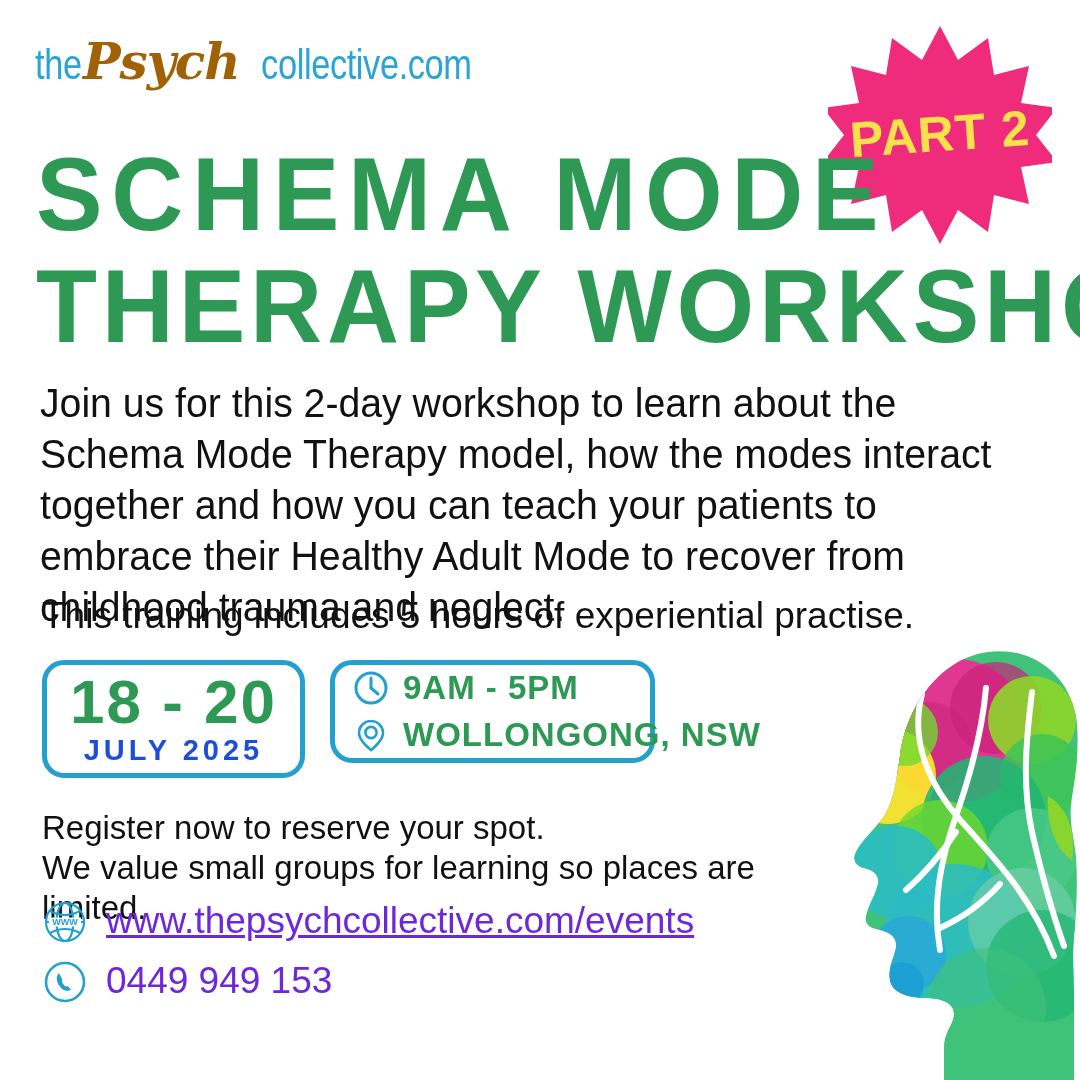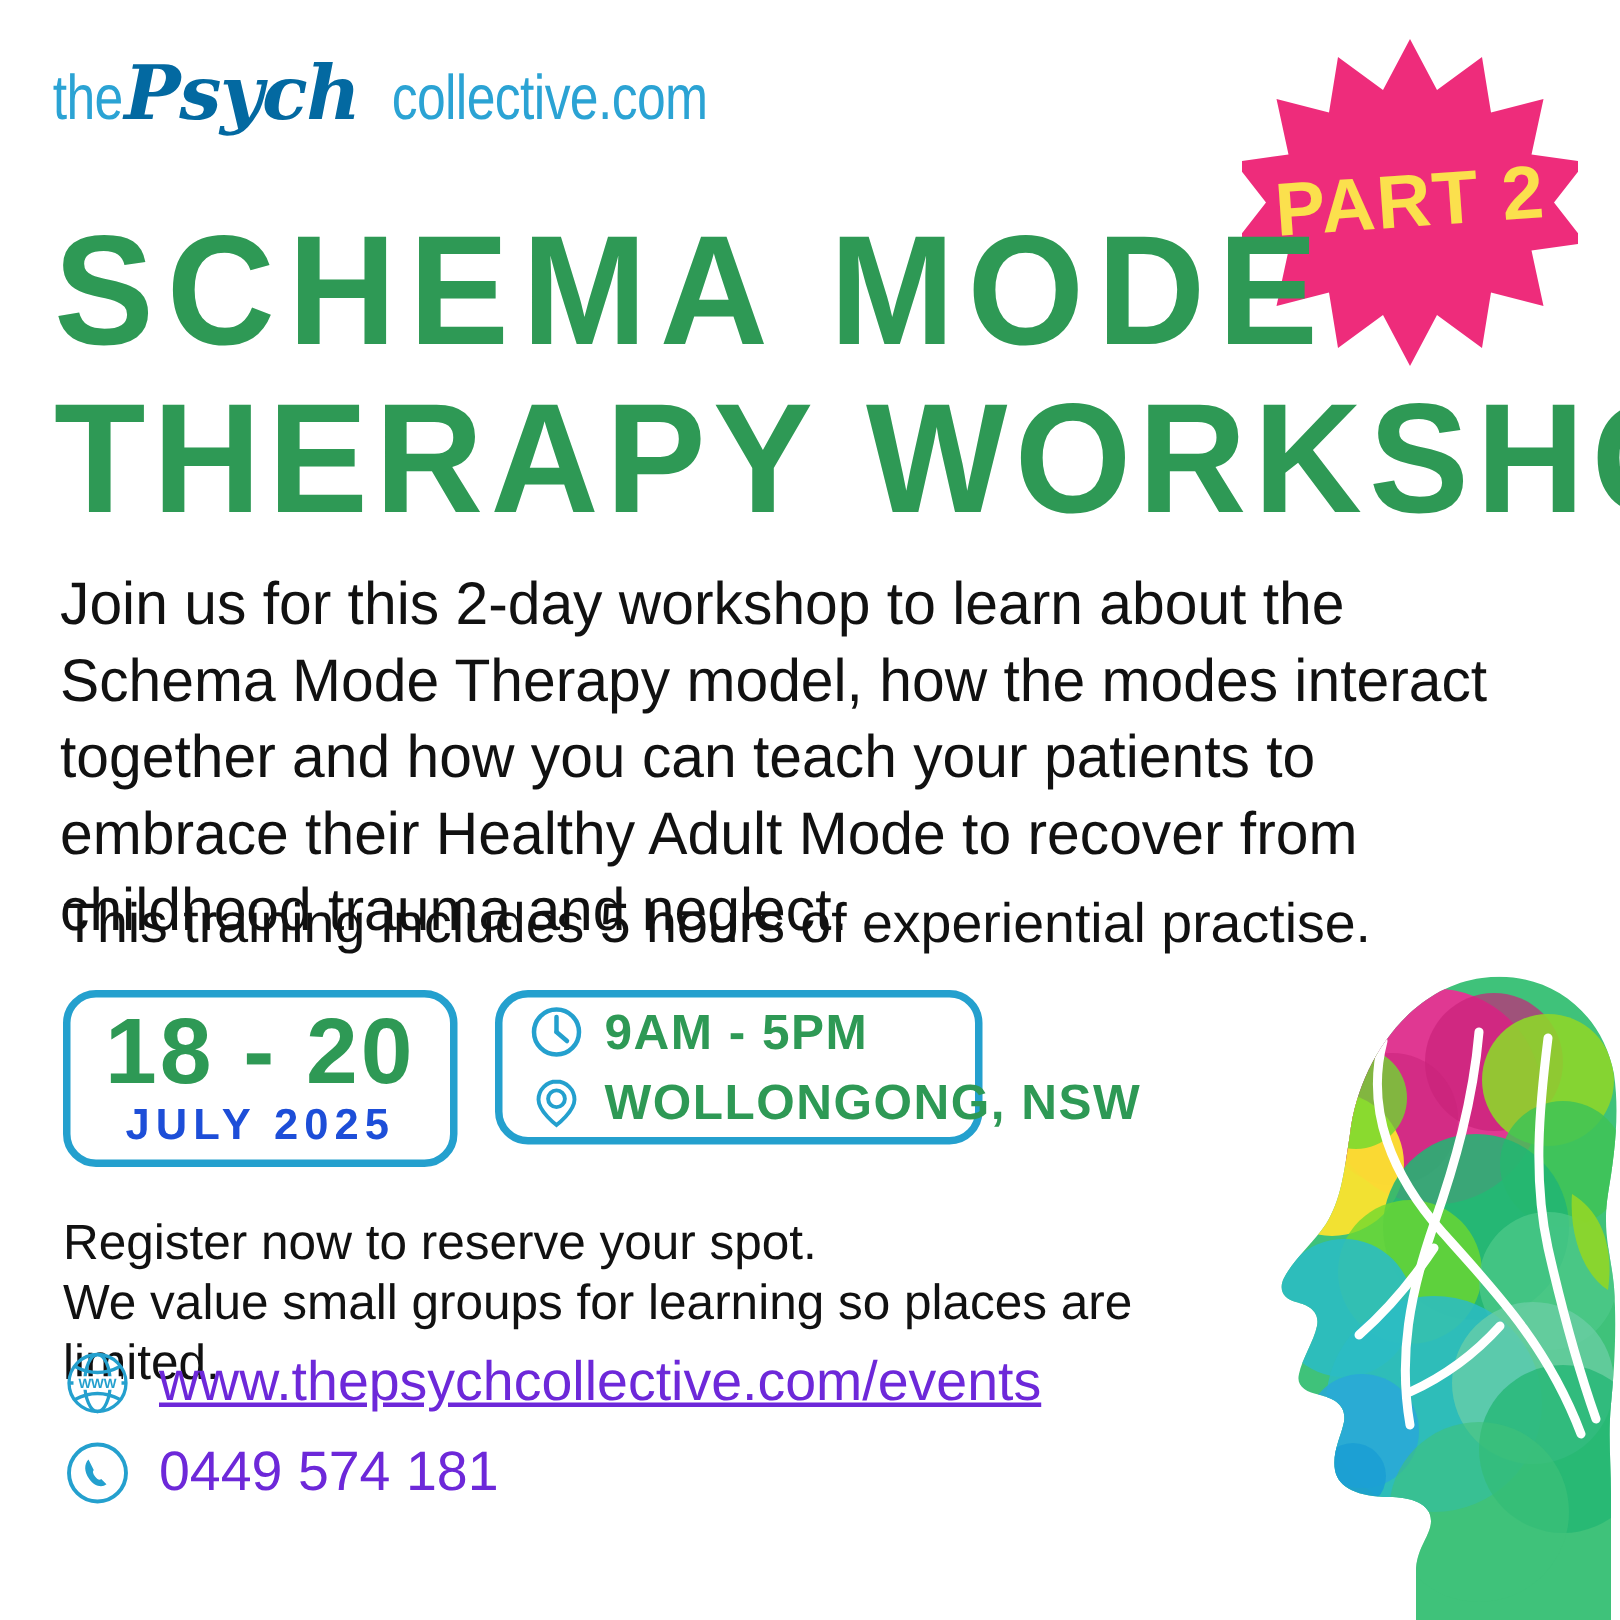--- a/index.html
+++ b/index.html
@@ -31,21 +31,21 @@
     color: #2BA3D4;
     letter-spacing: -0.5px;
     transform: scaleX(0.82);
     transform-origin: left baseline;
   }
   .logo-script {
     font-family: "DejaVu Serif", serif;
     font-style: italic;
     font-weight: bold;
     font-size: 50px;
-    color: #0369a1;
+    color: #a16207;
     margin-left: -4px;
     margin-right: -2px;
     letter-spacing: -1px;
   }
   .logo-collective {
     font-family: "Liberation Sans Narrow", "Liberation Sans", sans-serif;
     font-size: 42px;
     color: #2BA3D4;
     letter-spacing: -0.5px;
     transform: scaleX(0.82);
@@ -319,21 +319,21 @@
       </span>
       <span class="contact-text link">www.thepsychcollective.com/events</span>
     </div>
     <div class="contact-row">
       <span class="contact-icon">
         <svg width="44" height="44" viewBox="0 0 44 44">
           <circle cx="22" cy="22" r="19" fill="none" stroke="#24A0CE" stroke-width="2.6"></circle>
           <path d="M16 13 C13 16 13 21 16.5 26 C20 31 25 32 28 29.5 L24.5 26 C23.5 27 22 26.5 20.5 24.5 C19 22.5 18.5 21 19.5 20 Z" fill="#24A0CE"></path>
         </svg>
       </span>
-      <span class="contact-text">0449 574 181</span>
+      <span class="contact-text">0449 949 153</span>
     </div>
   </div>
 
   <div class="head-art">
     <svg viewBox="0 0 248 448">
       <defs>
         <clipPath id="headClip">
           <path d="M64,120 C70,70 105,22 152,16 C196,10 232,38 240,80
                    C244,108 240,136 236,160 C232,186 238,200 240,222
                    C242,250 240,280 238,300 C236,322 238,340 238,360

